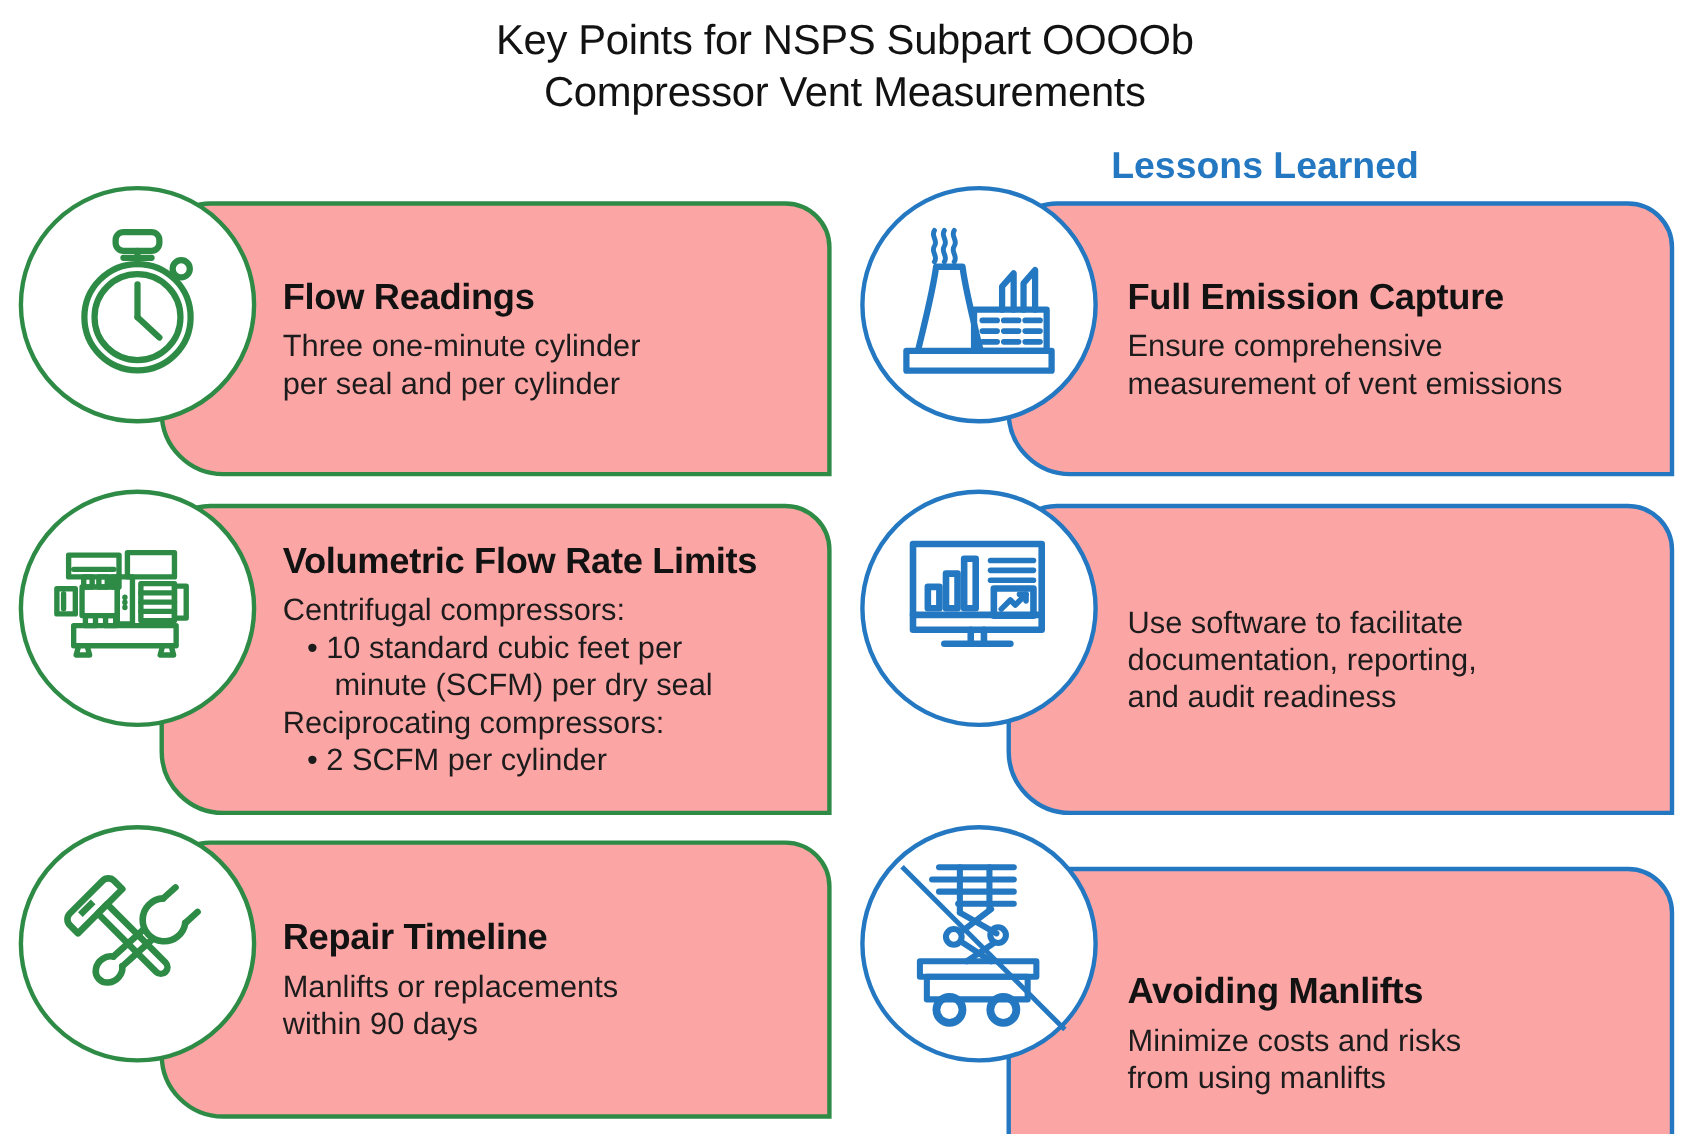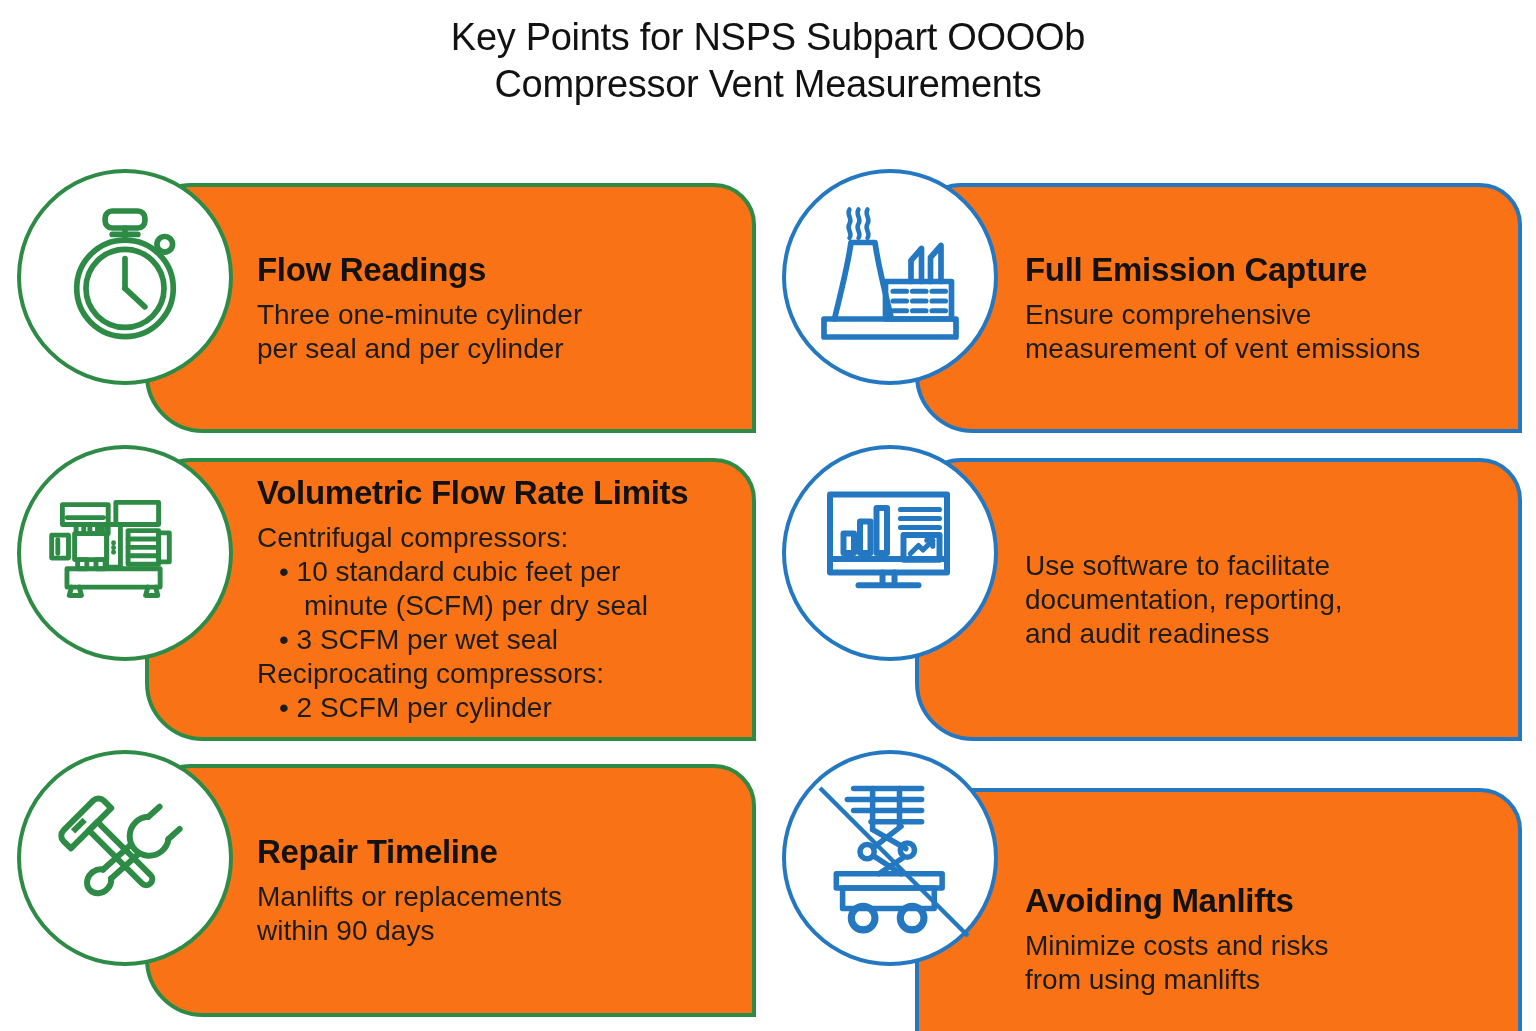--- a/index.html
+++ b/index.html
@@ -9,21 +9,21 @@
   }
   .main-title {
     position:absolute; top:14px; left:0; width:100%; text-align:center;
     font-size:38px; line-height:47px; font-weight:normal; letter-spacing:-0.3px; color:#121212;
   }
   .col-header {
     position:absolute; top:132px; transform:translateX(-50%);
     font-size:34px; font-weight:bold; white-space:nowrap;
   }
   .card {
-    position:absolute; box-sizing:border-box; background:#f97316; z-index:1;
+    position:absolute; box-sizing:border-box; background:#fca5a5; z-index:1;
     border:4px solid; border-radius:46px 42px 0 58px;
     display:flex; flex-direction:column; justify-content:center;
   }
   .card-text { display:flex; flex-direction:column; }
   .card-title {
     font-size:33px; font-weight:bold; letter-spacing:-0.3px;
     margin:0 0 9px 0; color:#121212;
   }
   .card-line { font-size:28px; line-height:34px; color:#1c1c1c; }
   .indent-1 { padding-left:22px; }
@@ -37,20 +37,21 @@
   svg { display:block; }
 </style>
 </head>
 <body>
 
 <div class="canvas">
   <div class="main-title">
     <div>Key Points for NSPS Subpart OOOOb</div>
     <div>Compressor Vent Measurements</div>
   </div>
+  <div class="col-header" style="left: 1150px; color: rgb(36, 120, 193);">Lessons Learned</div>
   <div id="card-layer">
       <div class="card" style="left: 145px; top: 183px; width: 611px; height: 250px; border-color: rgb(46, 139, 70);">
         <div class="card-text" style="padding-left: 108px;">
           <div class="card-title">Flow Readings</div>
           <div class="card-line">Three one-minute cylinder</div>
           <div class="card-line">per seal and per cylinder</div>
         </div>
       </div>
       <div class="icon-circle" style="left: 17px; top: 169px; border-color: rgb(46, 139, 70); color: rgb(46, 139, 70);">
         <svg viewBox="0 0 100 100" width="142" height="142" fill="none" stroke="currentColor" stroke-width="4" stroke-linecap="round" stroke-linejoin="round">
@@ -63,21 +64,20 @@
           <line x1="50" y1="58" x2="50" y2="37"></line>
           <line x1="50" y1="58" x2="64" y2="71"></line>
         </svg>
       </div>
       <div class="card" style="left: 145px; top: 458px; width: 611px; height: 283px; border-color: rgb(46, 139, 70);">
         <div class="card-text" style="padding-left: 108px; justify-content: center;">
           <div class="card-title">Volumetric Flow Rate Limits</div>
           <div class="card-line">Centrifugal compressors:</div>
           <div class="card-line indent-1">• 10 standard cubic feet per</div>
           <div class="card-line indent-2">minute (SCFM) per dry seal</div>
-          <div class="card-line indent-1">• 3 SCFM per wet seal</div>
           <div class="card-line">Reciprocating compressors:</div>
           <div class="card-line indent-1">• 2 SCFM per cylinder</div>
         </div>
       </div>
       <div class="icon-circle" style="left: 17px; top: 445px; border-color: rgb(46, 139, 70); color: rgb(46, 139, 70);">
         <svg viewBox="0 0 110 100" width="168" height="153" fill="none" stroke="currentColor" stroke-width="3.2" stroke-linecap="round" stroke-linejoin="round">
           <rect x="14" y="18" width="30" height="13"></rect>
           <line x1="17" y1="26.5" x2="41" y2="26.5"></line>
           <rect x="49" y="16.5" width="28" height="14.5"></rect>
           <rect x="23" y="31" width="5" height="6"></rect>

